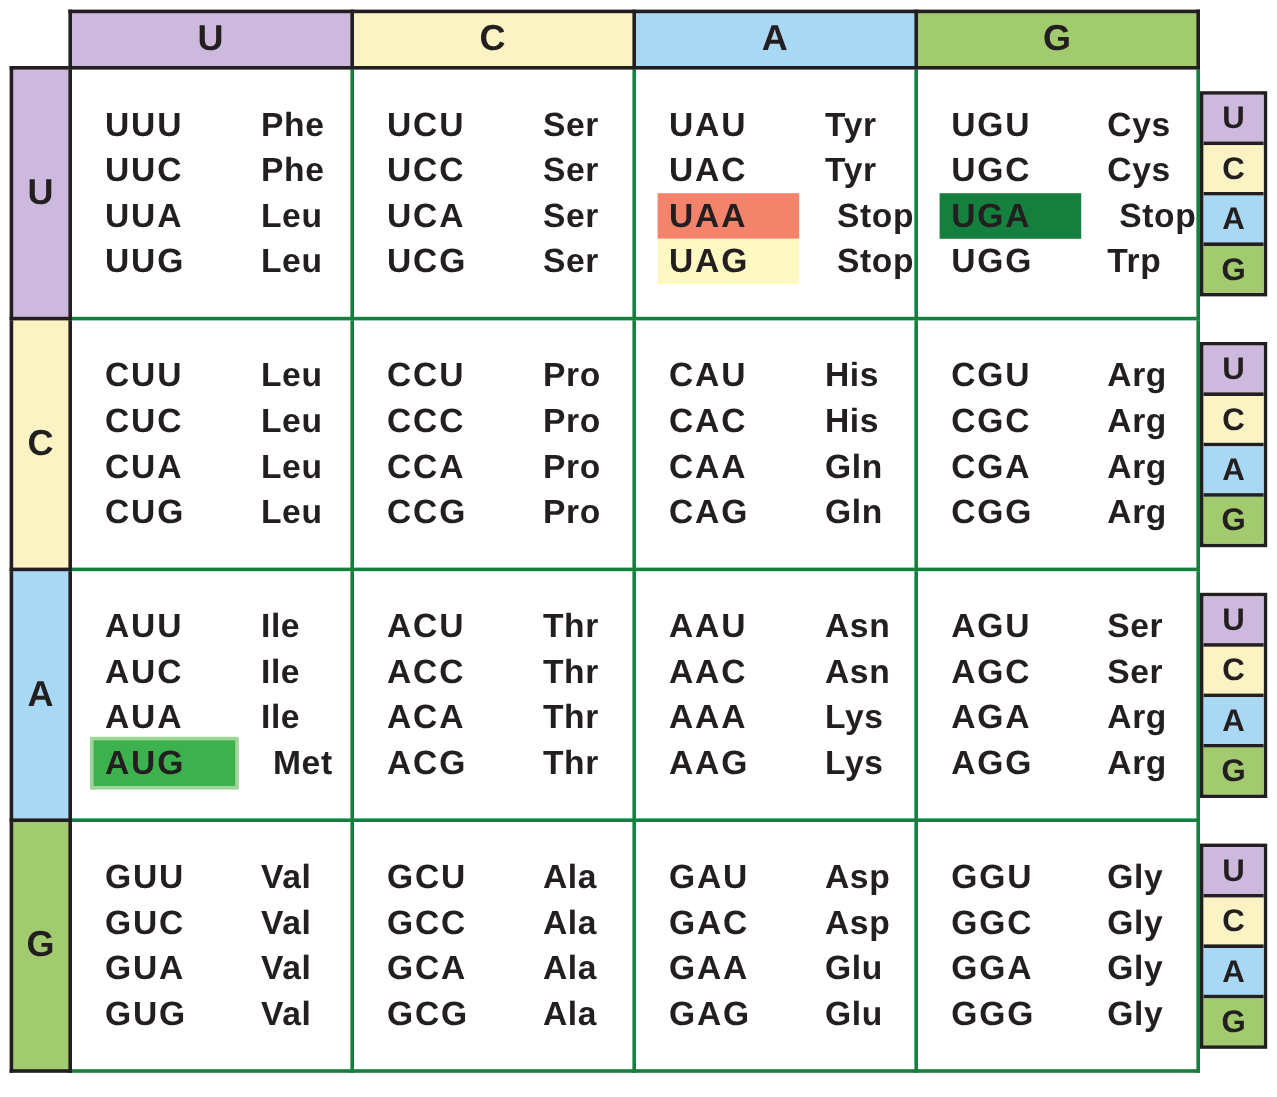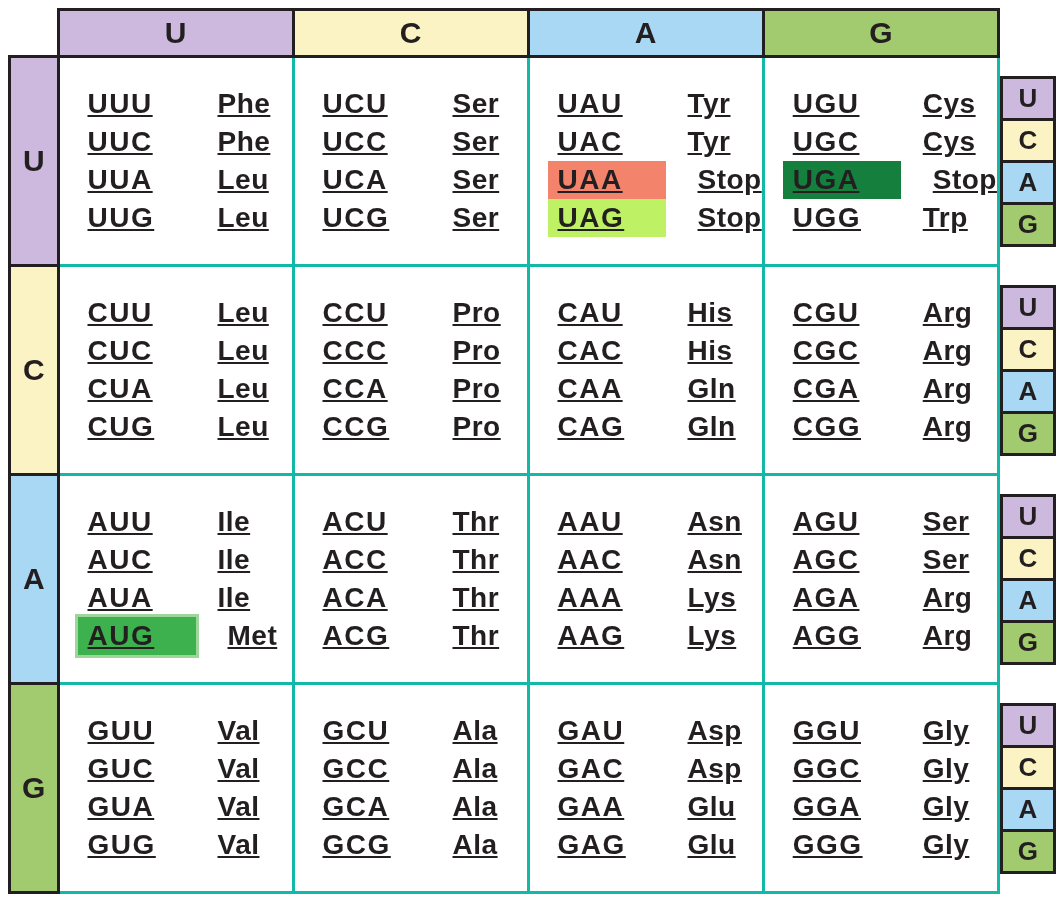--- a/index.html
+++ b/index.html
@@ -28,24 +28,23 @@
   td.minispacer { width: 56px; border: none; }
 
   
   td.rowhdr {
     border: 3px solid #231f20;
     text-align: center; vertical-align: middle;
     font-size: 30px;
   }
   td.body {
     height: 206px;
-    border: 3px solid #14b8a6;
+    border: 3px solid #15803d;
     background: #ffffff;
     vertical-align: middle;
-    text-decoration: underline;
   }
   .cell-inner { padding-left: 28px; }
   .line { display: flex; align-items: stretch; height: 38px; }
   .codon {
     width: 98px;
     display: flex; align-items: center;
     font-size: 28px; letter-spacing: 1.5px;
     white-space: nowrap;
   }
   .aa {
@@ -136,21 +135,21 @@
               </div>
               <div class="line">
                 <span class="codon">UAC</span>
                 <span class="aa">Tyr</span>
               </div>
               <div class="line">
                 <span class="codon hl-stop" style="background-color: rgb(243, 132, 107);">UAA</span>
                 <span class="aa">Stop</span>
               </div>
               <div class="line">
-                <span class="codon hl-stop" style="background-color: #bef264;">UAG</span>
+                <span class="codon hl-stop" style="background-color: #fef9c3;">UAG</span>
                 <span class="aa">Stop</span>
               </div>
             </div>
           </td>
           <td class="body">
             <div class="cell-inner">
               <div class="line">
                 <span class="codon">UGU</span>
                 <span class="aa">Cys</span>
               </div>

